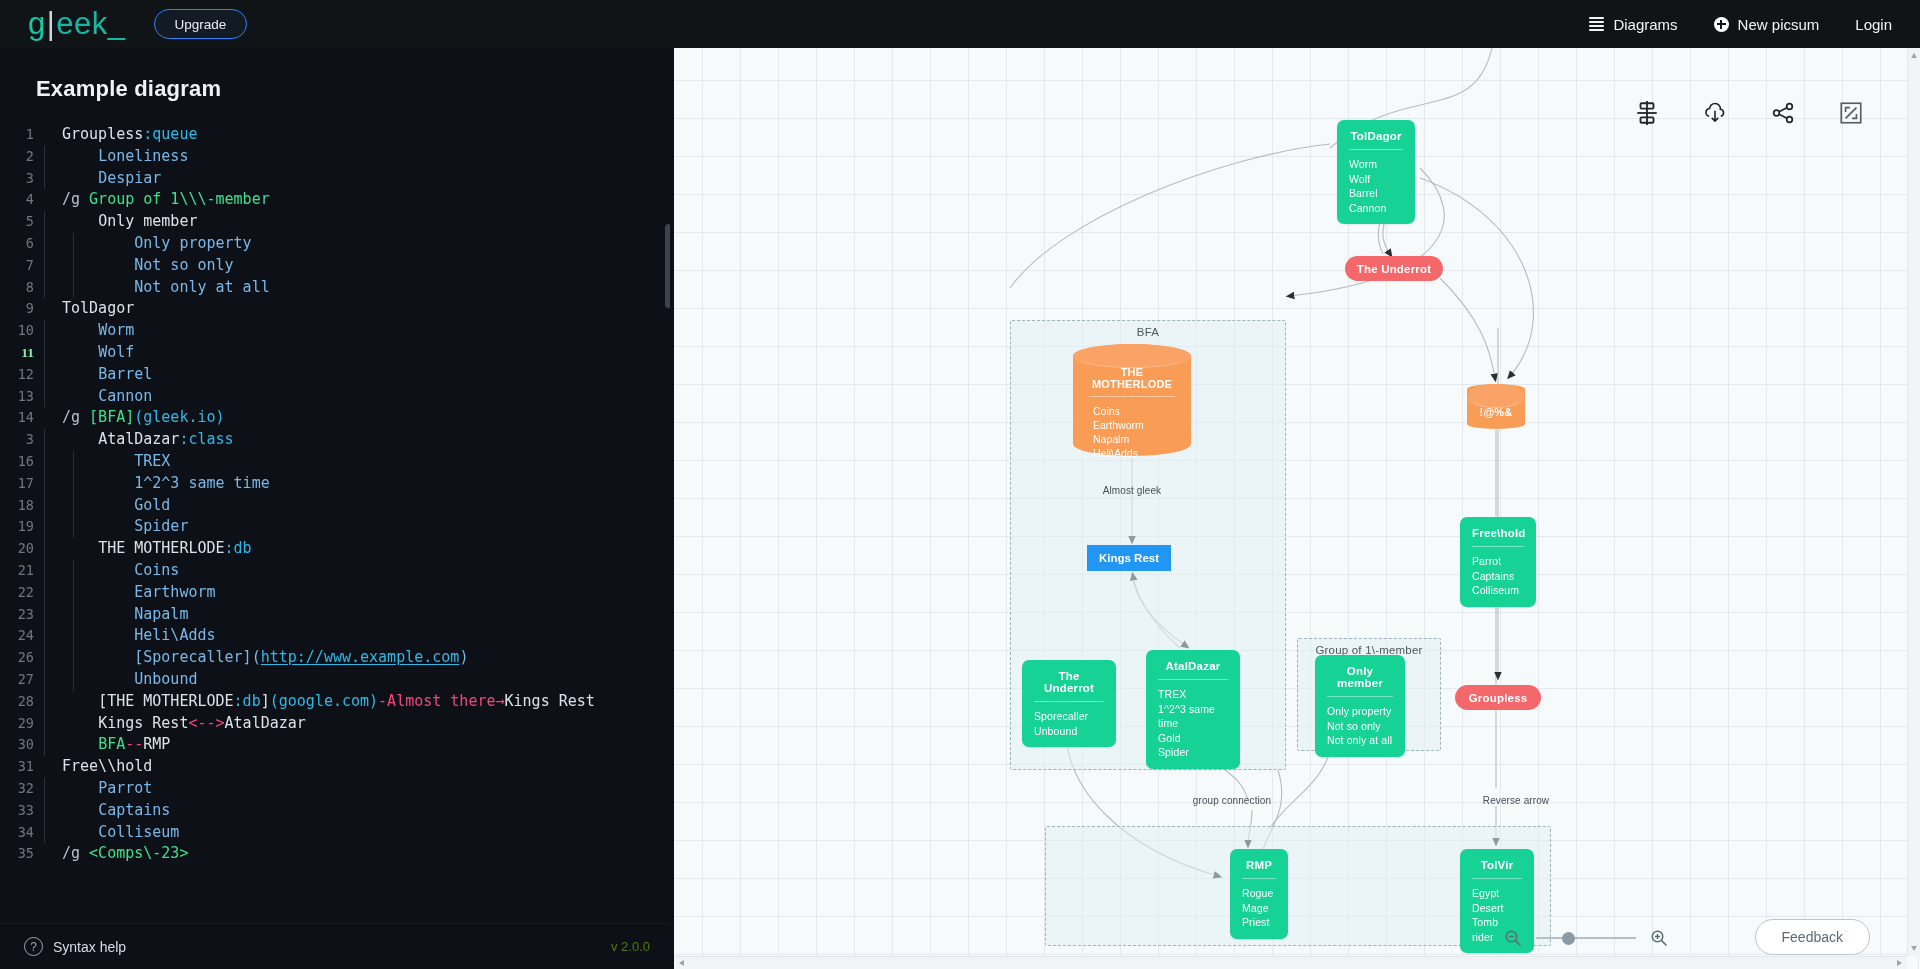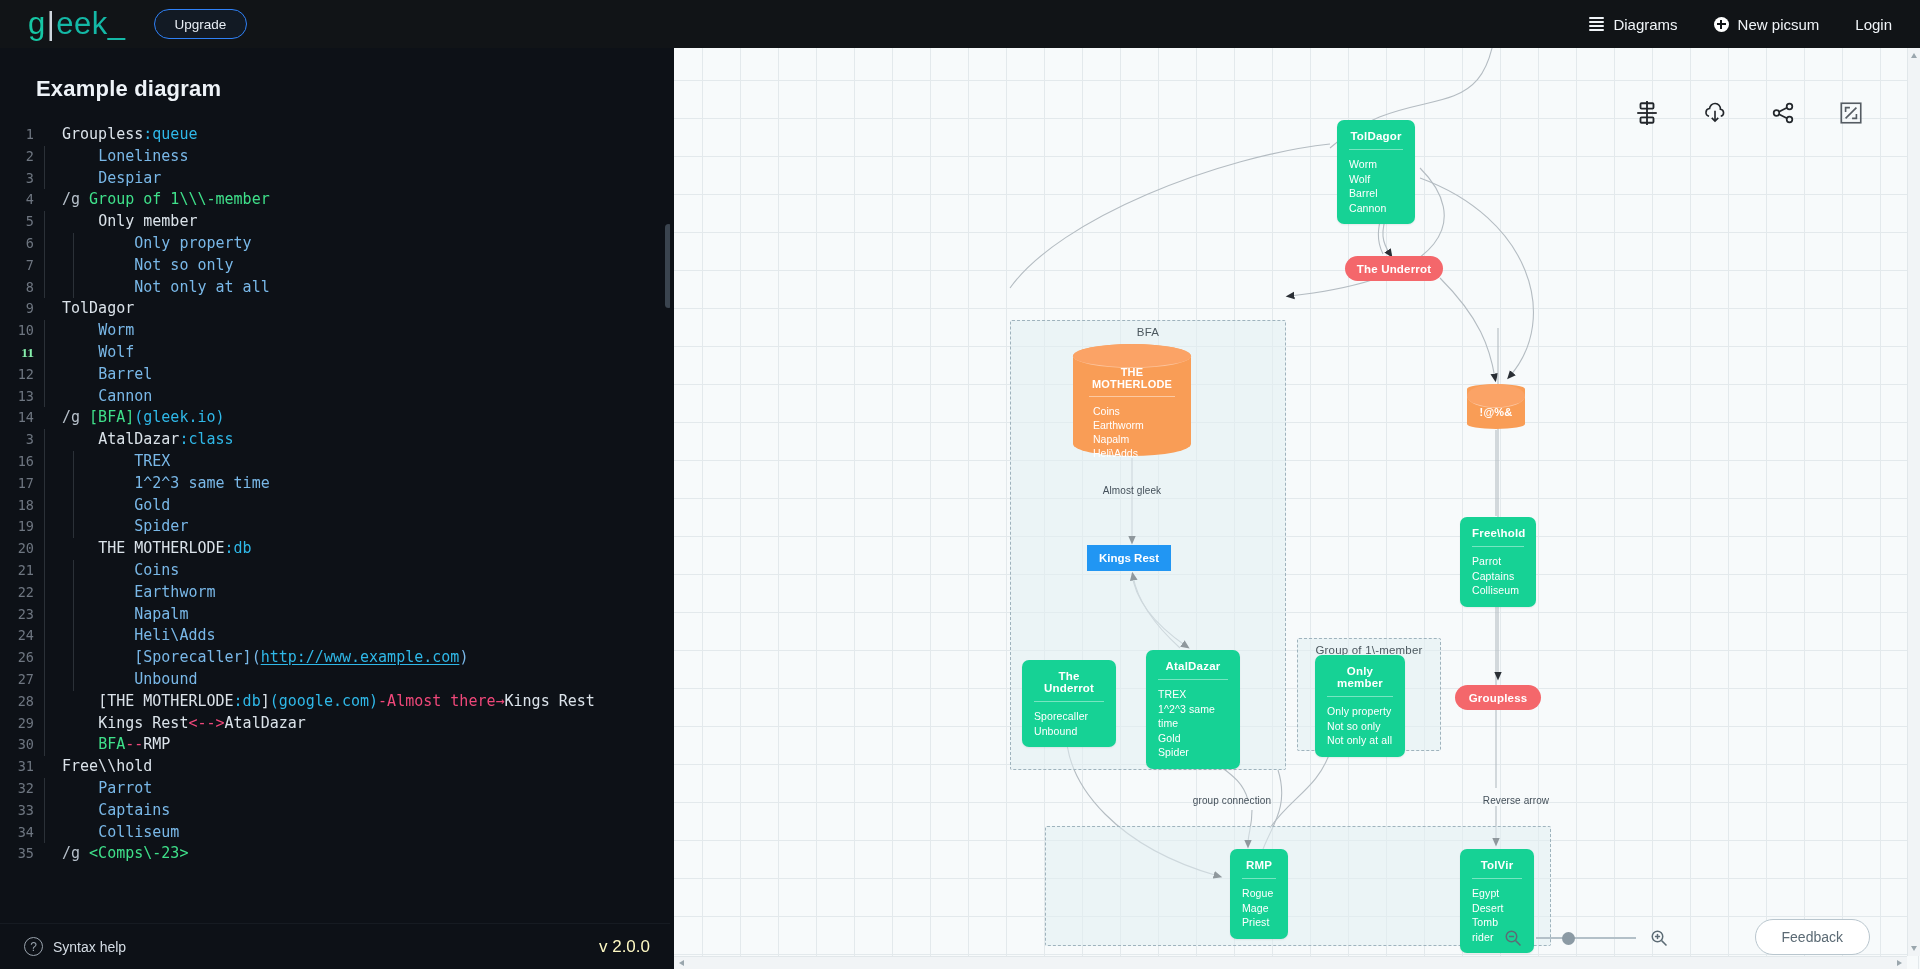--- a/index.html
+++ b/index.html
@@ -91,21 +91,21 @@
   .editor-footer {
     height: 46px; display: flex; align-items: center;
     padding: 0 24px 0 24px; border-top: 1px solid #161b22;
   }
   .syntax-help { display: flex; align-items: center; gap: 10px; color: #d5dde5; font-size: 14px; cursor: pointer; }
   .q-circle {
     width: 19px; height: 19px; border-radius: 50%; border: 1.6px solid #99a3ad;
     color: #99a3ad; font-size: 12px; display: flex; align-items: center;
     justify-content: center; line-height: 1;
   }
-  .version { margin-left: auto; color: #fef9c3; font-size: 17px; }
+  .version { margin-left: auto; color: #4d7c0f; font-size: 13px; }
 
   
   .pane-divider {
     position: absolute; top: 0; right: 0; width: 4px; height: 100%;
     background: #0d1117;
   }
 
   
   .canvas-wrap { flex: 1; position: relative; background: #f7fafb; overflow: hidden; }
   .grid {

